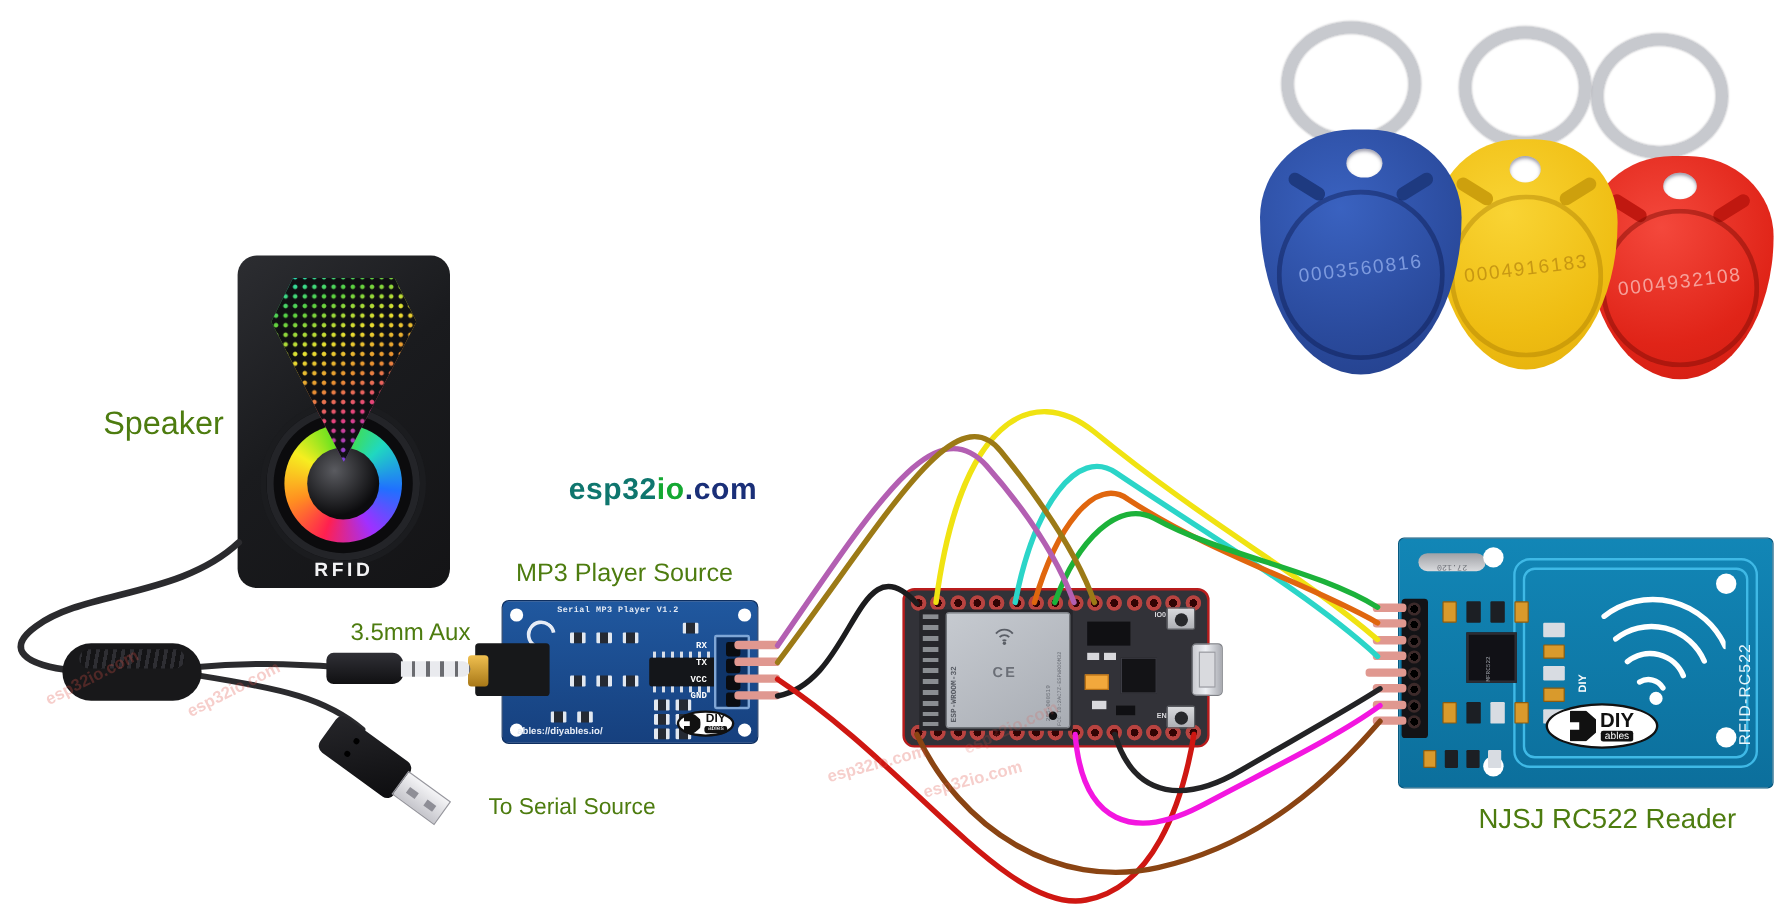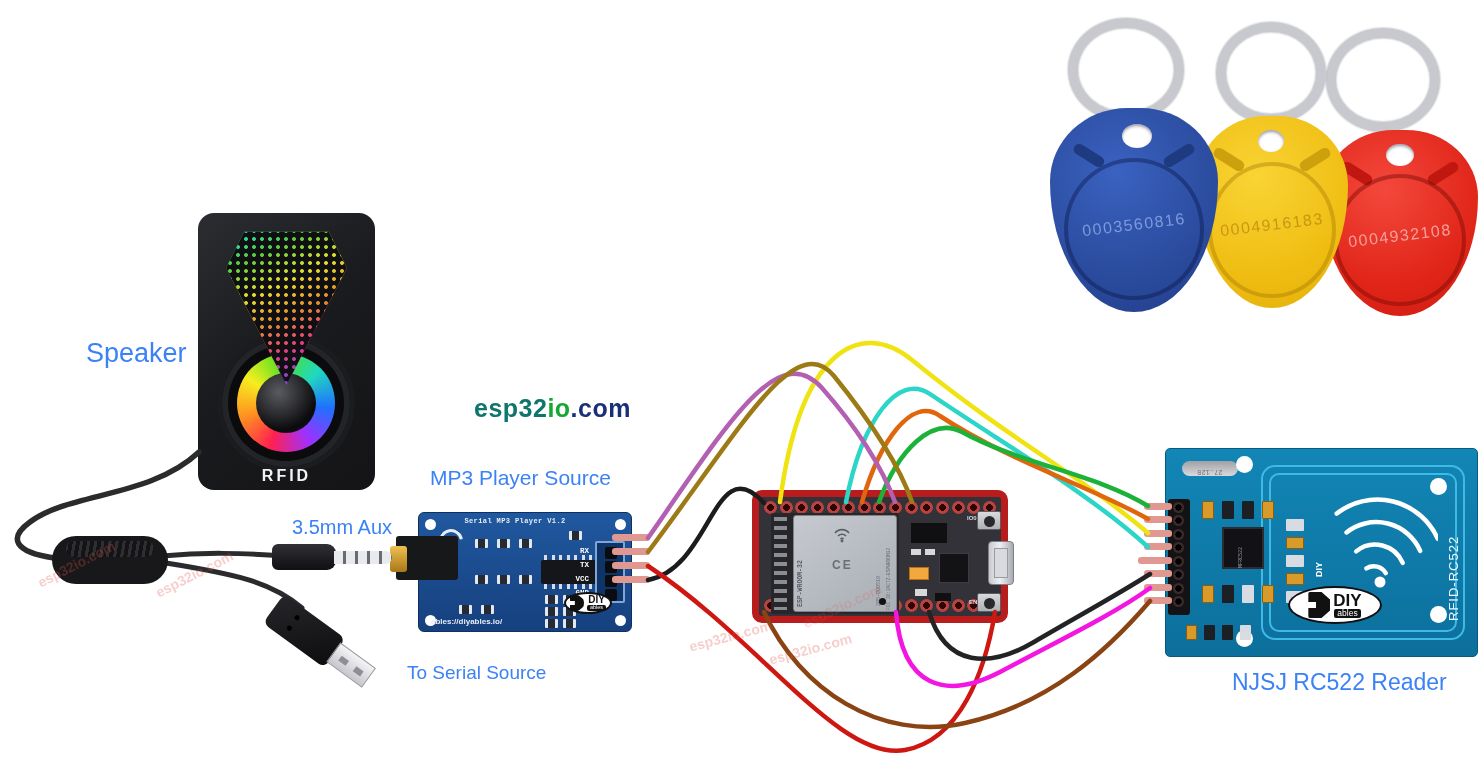--- a/index.html
+++ b/index.html
@@ -1,20 +1,20 @@
 <!DOCTYPE html>
 <html><head>
 <meta charset="utf-8">
 <style>
   * { margin:0; padding:0; box-sizing:border-box; }
   html,body { width:1479px; height:763px; background:#ffffff; overflow:hidden;
               font-family:"Liberation Sans", sans-serif; position:relative; }
 
   
-  .lbl { position:absolute; color:#3b82f6; font-family:"Liberation Sans",sans-serif; z-index:6; white-space:nowrap; }
+  .lbl { position:absolute; color:#4d7c0f; font-family:"Liberation Sans",sans-serif; z-index:6; white-space:nowrap; }
   #lbl-speaker { left:86px; top:338px; font-size:27px; }
   #lbl-mp3     { left:430px; top:466px; font-size:21px; }
   #lbl-aux     { left:292px; top:516px; font-size:20px; }
   #lbl-power   { left:407px; top:662px; font-size:19px; }
   #lbl-rfid    { left:1232px; top:669px; font-size:23px; }
 
   #brand-logo { position:absolute; left:474px; top:394px; font-size:25px; font-weight:bold; z-index:6; letter-spacing:0.5px;}
   #brand-logo .p1 { color:#0f766e; }
   #brand-logo .p2 { color:#14a832; }
   #brand-logo .p3 { color:#1a2f78; }
@@ -53,21 +53,21 @@
   #usb-body { width:76px; height:36px; background:linear-gradient(135deg,#26262a,#0d0d0f); border-radius:7px; position:relative;}
   #usb-body i { position:absolute; width:5px; height:5px; border-radius:50%; background:#000; left:22px; top:9px; }
   #usb-body i+i { top:22px; }
   #usb-tip  { position:absolute; left:74px; top:6px; width:44px; height:24px;
               background:linear-gradient(#f4f4f6,#c6c6cc); border:1px solid #97979e; }
   #usb-tip i { position:absolute; width:9px; height:6px; background:#8e8e96; top:9px; left:8px; }
   #usb-tip i+i { left:26px; }
 
   
   #mp3 { position:absolute; left:418px; top:500px; width:214px; height:120px; z-index:2;
-         background:linear-gradient(#20589f,#16407e); border:1px solid #0e2f60; border-radius:6px;margin-top:12px; }
+         background:linear-gradient(#20589f,#16407e); border:1px solid #0e2f60; border-radius:6px; }
   #mp3 .hole { position:absolute; width:11px; height:11px; background:#fff; border-radius:50%; }
   #mp3 .title { position:absolute; top:4px; left:0; right:20px; text-align:center;
                 font:bold 7px "Liberation Mono",monospace; color:#e6ecf6; letter-spacing:0.4px; }
   #mp3 .hp { position:absolute; left:20px; top:16px; width:24px; height:24px; border-radius:50%;
              border:3px solid #e6ecf6; border-right-color:transparent; transform:rotate(35deg); }
   #mp3 .rp { position:absolute; width:13px; height:9px; border-radius:1px;
              background:linear-gradient(90deg,#e2e8f0 0 3px,#252a33 3px 10px,#e2e8f0 10px); }
   #mp3 .ic { position:absolute; left:122px; top:47px; width:60px; height:24px; background:#14161a; border-radius:2px; }
   #mp3 .ic::before, #mp3 .ic::after { content:""; position:absolute; left:3px; right:3px; height:5px;
              background:repeating-linear-gradient(90deg,#d8dee8 0 3px,transparent 3px 7.5px); }
@@ -90,21 +90,21 @@
   .dlogo .dtop { font-weight:bold; color:#111; }
   .dlogo .dbot { background:#111; color:#fff; border-radius:2px; padding:0 3px; }
   #mp3-logo { left:564px; top:592px; width:48px; height:22px; z-index:3;}
   #mp3-logo .dtop { font-size:10px; } #mp3-logo .dbot { font-size:5.5px; }
   #rfid-logo { left:1288px; top:586px; width:94px; height:38px; z-index:3;}
   #rfid-logo .dtop { font-size:17px; } #rfid-logo .dbot { font-size:8.5px; }
   #rfid-logo .blob { width:22px; height:26px; }
 
   
   #esp32 { position:absolute; left:752px; top:490px; width:256px; height:133px; z-index:2;
-           background:#323238; border:7px solid #b91c1c; border-radius:10px; }
+           background:#323238; border:2px solid #b91c1c; border-radius:10px; }
   .prow { position:absolute; left:5px; right:5px; display:flex; justify-content:space-between; }
   .prow.t { top:4px; } .prow.b { bottom:4px; }
   .prow i { width:13px; height:13px; border-radius:50%;
             background:radial-gradient(circle,#310404 0 35%,#b84340 36% 72%,#7e1b17 73%); }
   #esp-mod { position:absolute; left:12px; top:16px; width:128px; height:101px; background:#26262b; border-radius:2px; }
   #esp-ant { position:absolute; left:3px; top:4px; width:13px; height:93px;
              background:repeating-linear-gradient(180deg,#8a8d92 0 4px,#26262b 4px 9px); }
   #esp-shield { position:absolute; left:22px; top:2px; width:104px; height:97px;
                 background:linear-gradient(145deg,#c6cad0,#a9adb4); border:1px solid #7e8288; border-radius:3px; }
   .vtx { writing-mode:vertical-rl; transform:rotate(180deg); position:absolute; white-space:nowrap; }

